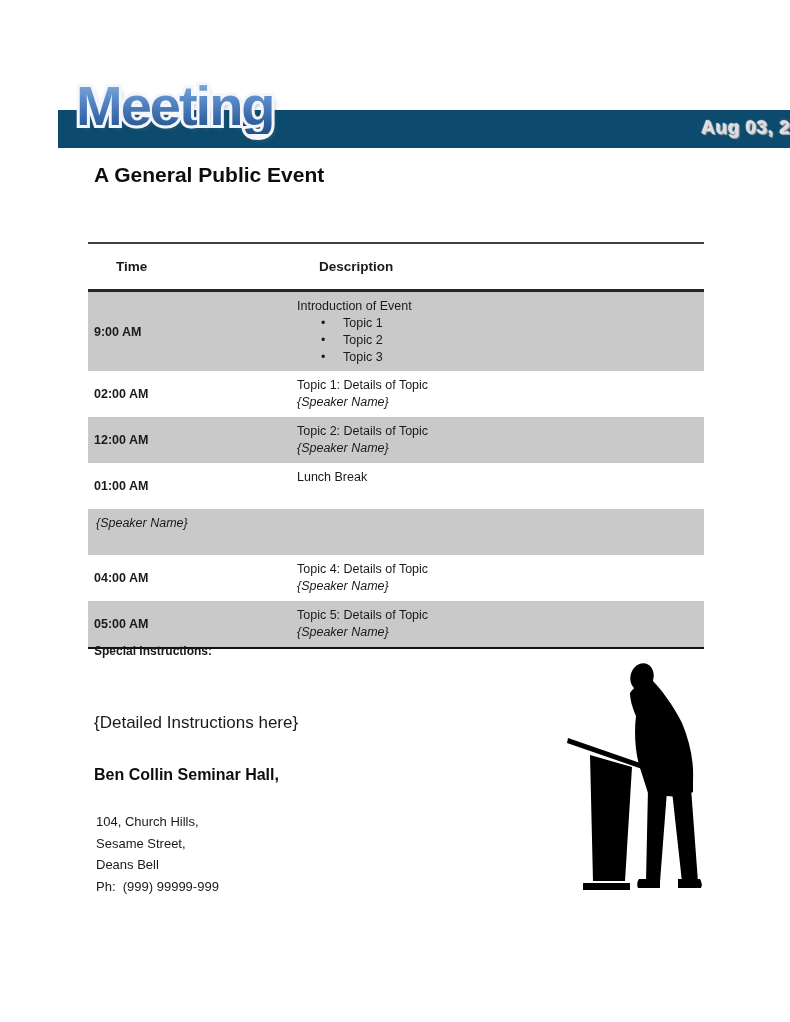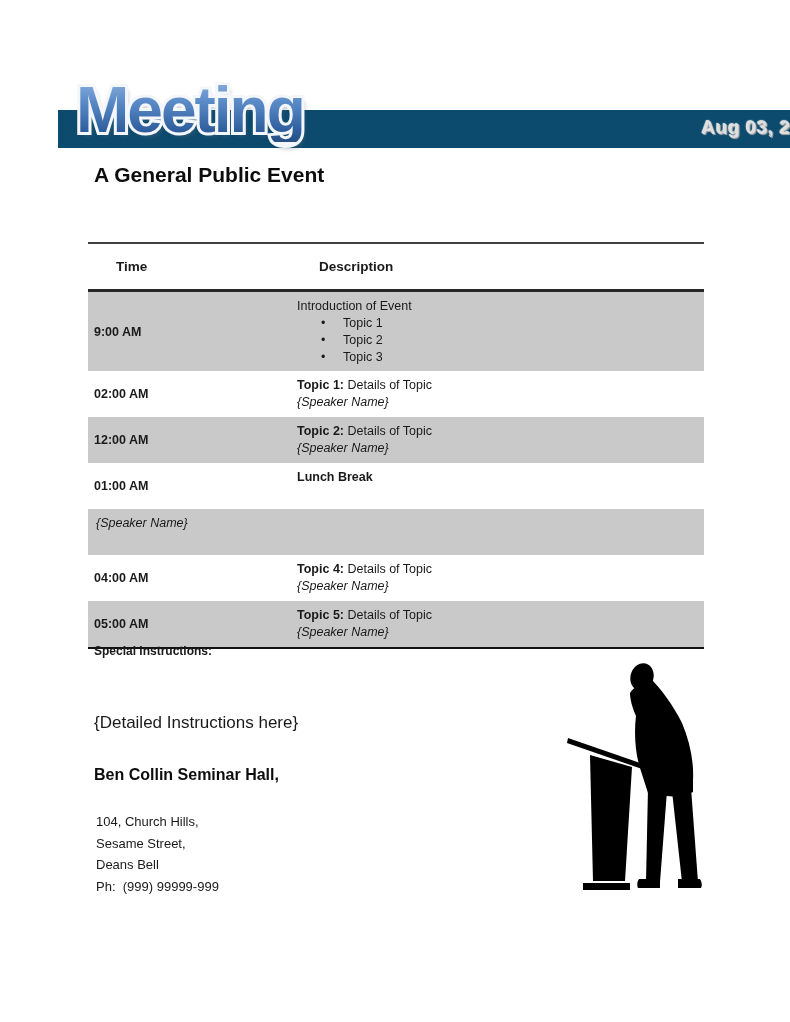--- a/index.html
+++ b/index.html
@@ -9,21 +9,21 @@
   }
   
   .banner{position:absolute;left:58px;top:110px;width:777px;height:38px;background:#0c4a6e;}
   .banner-date{
     position:absolute;right:11px;top:7px;font-size:19px;font-weight:bold;
     color:#dedede;text-shadow:1px 1px 1px #a9a9a9,-1px -1px 1px #ececec;
     letter-spacing:.5px;
   }
   .title-wrap{position:absolute;left:76px;top:78px;height:70px;z-index:2;}
   .title-layer{
-    position:absolute;left:0;top:0;font-size:64px;font-weight:bold;line-height:1;
+    position:absolute;left:0;top:0;font-size:56px;font-weight:bold;line-height:1;
     letter-spacing:-2px;white-space:nowrap;
   }
   .title-stroke{
     -webkit-text-stroke:6px #f3f6fa;color:#f3f6fa;
     text-shadow:3px 4px 4px rgba(100,110,125,.4);
   }
   .title-fill{color:#3a6cb0;}
   @supports ((-webkit-background-clip:text) or (background-clip:text)){
     .title-fill{
       background:linear-gradient(180deg,#8fb2e0 0%,#5d8dc9 35%,#30609f 80%,#274f85 100%);
@@ -38,21 +38,21 @@
          font-size:13.5px;font-weight:bold;}
   .col-time{width:201px;padding-left:6px;box-sizing:border-box;margin-left:22px;}
   .col-desc{flex:1;padding-left:8px;}
   .t-rows{border-bottom:2px solid #111;}
   .t-row{display:flex;min-height:46px;}
   .t-row.shaded{background:#c9c9c9;}
   .t-time{width:201px;padding-left:6px;box-sizing:border-box;display:flex;align-items:center;
           font-size:12.5px;font-weight:bold;}
   .t-desc{flex:1;padding:5.5px 8px;font-size:12.5px;line-height:17px;
           display:flex;flex-direction:column;justify-content:flex-start;}
-  .t-desc b{font-weight:bold;}
+  .t-desc b{font-weight:normal;}
   .speaker{font-style:italic;}
   .b-line{display:flex;}
   .b-dot{margin-left:24px;width:12px;}
   .b-text{margin-left:10px;}
 
   
   .sp-label{position:absolute;left:94px;top:644px;font-size:12px;font-weight:bold;}
   .sp-text{position:absolute;left:94px;top:713px;font-size:17px;}
   .venue-name{position:absolute;left:94px;top:766px;font-size:16px;font-weight:bold;color:#0d0d0d;}
   .address{position:absolute;left:96px;top:811px;font-size:13px;line-height:21.5px;white-space:pre-wrap;}

